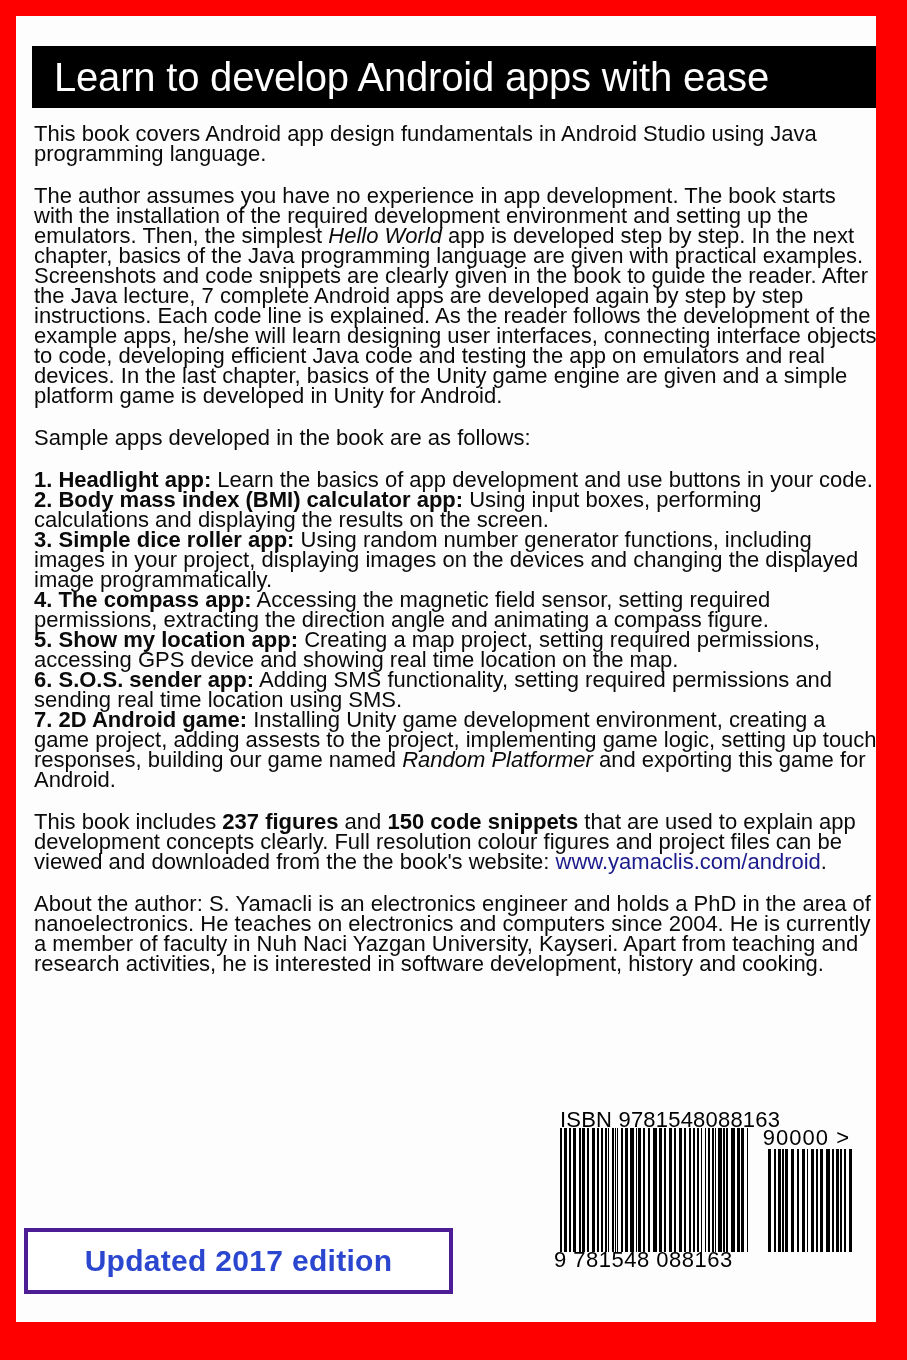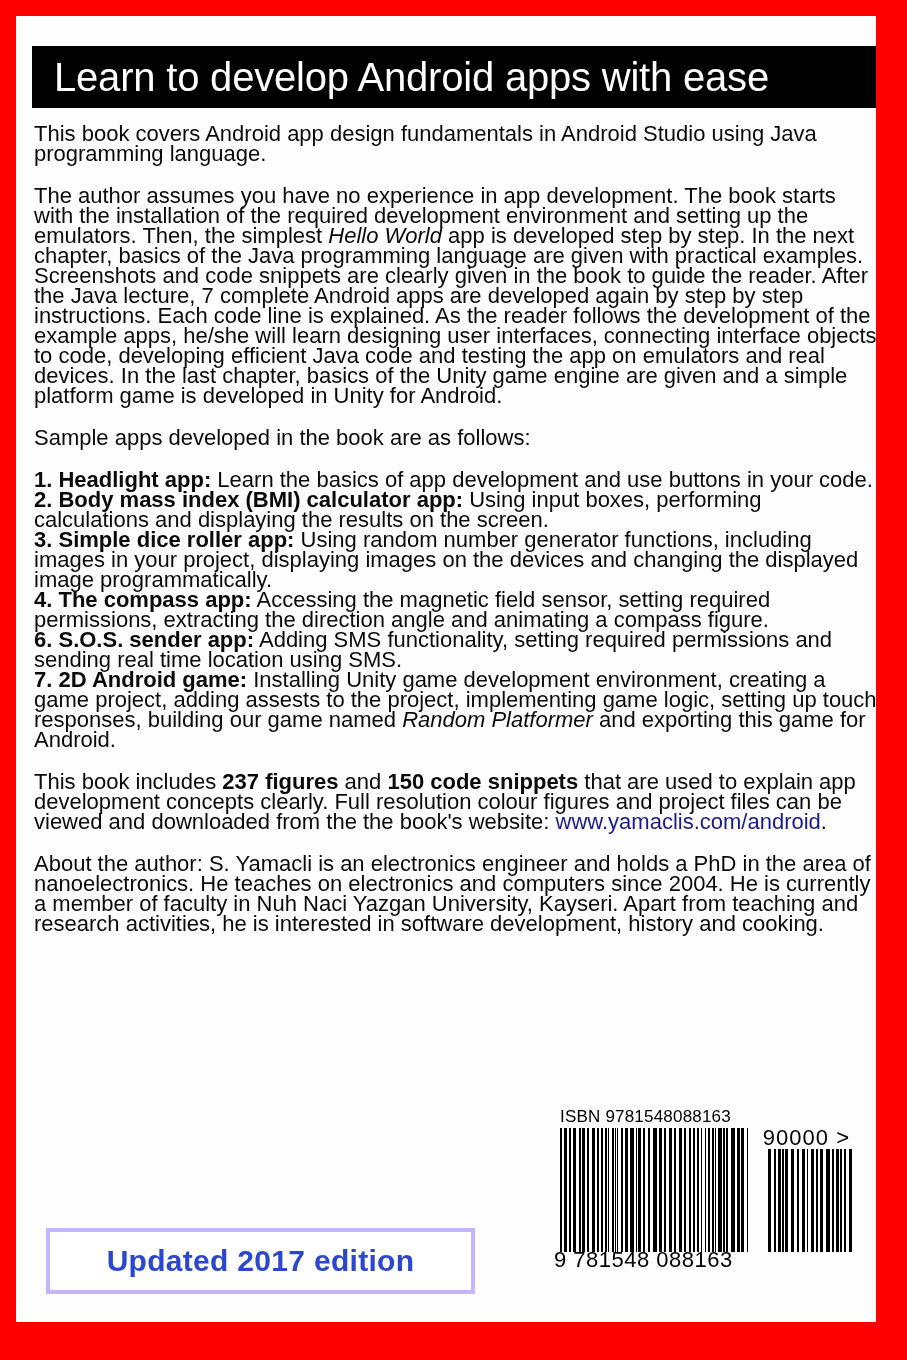--- a/index.html
+++ b/index.html
@@ -88,21 +88,21 @@
     position: absolute;
     right: 22px;
     bottom: 40px;
     width: 320px;
     height: 175px;
   }
   .isbn-label {
     position: absolute;
     left: 26px;
     top: 0;
-    font-size: 17px;
+    font-size: 22px;
     color: #000;
     letter-spacing: 0.2px;
     white-space: nowrap;
   }
   .ean5-label {
     position: absolute;
     right: 4px;
     top: 18px;
     font-size: 22px;
     color: #000;
@@ -135,25 +135,25 @@
     top: 140px;
     font-size: 22px;
     color: #000;
     letter-spacing: 0.5px;
     white-space: nowrap;
   }
 
   
   .edition-box {
     position: absolute;
-    left: 30px;
+    left: 8px;
     bottom: 28px;
     width: 421px;
     height: 58px;
-    border: 4px solid #c4b5fd;
+    border: 4px solid #4c1d95;
     background: #ffffff;
     display: flex;
     align-items: center;
     justify-content: center;
   }
   .edition-text {
     color: #2b47cf;
     font-size: 30px;
     font-weight: bold;
     letter-spacing: 0.3px;
@@ -175,20 +175,21 @@
 
       <p class="para"><span>The author assumes you have no experience in app development. The book starts with the installation of the required development environment and setting up the emulators. Then, the simplest </span><i>Hello World</i><span> app is developed step by step.  In the next chapter, basics of the Java programming language are given with practical examples. Screenshots and code snippets are clearly given in the book to guide the reader. After the Java lecture, 7 complete Android apps are developed again by step by step instructions. Each code line is explained. As the reader follows the development of the example apps, he/she will learn designing user interfaces, connecting interface objects to code, developing efficient Java code and testing the app on emulators and real devices. In the last chapter, basics of the Unity game engine are given and a simple platform game is developed in Unity for Android.</span></p>
 
       <p class="para">Sample apps developed in the book are as follows:</p>
 
       <div class="applist">
         <p class="app-item"><span class="lbl">1. Headlight app:</span><span> Learn the basics of app development and use buttons in your code.</span></p>
         <p class="app-item"><span class="lbl">2. Body mass index (BMI) calculator app:</span><span> Using input boxes, performing calculations and displaying the results on the screen.</span></p>
         <p class="app-item"><span class="lbl">3. Simple dice roller app:</span><span> Using random number generator functions, including images in your project, displaying images on the devices and changing the displayed image programmatically.</span></p>
         <p class="app-item"><span class="lbl">4. The compass app:</span><span> Accessing the magnetic field sensor, setting required permissions, extracting the direction angle and animating a compass figure.</span></p>
+        <p class="app-item"><span class="lbl">5. Show my location app:</span><span> Creating a map project, setting required permissions, accessing GPS device and showing real time location on the map.</span></p>
         <p class="app-item"><span class="lbl">6. S.O.S. sender app:</span><span> Adding SMS functionality, setting required permissions and sending real time location using SMS.</span></p>
         <p class="app-item"><span class="lbl">7. 2D Android game:</span><span> Installing Unity game development environment, creating a game project, adding assests to the project, implementing game logic, setting up touch responses, building our game named </span><i>Random Platformer</i><span> and exporting this game for Android.</span></p>
       </div>
 
       <p class="para"><span>This book includes </span><b>237 figures</b><span> and </span><b>150 code snippets</b><span> that are used to explain app development concepts clearly. Full resolution colour figures and project files can be viewed and downloaded from the the book's website: </span><span class="url">www.yamaclis.com/android</span><span>.</span></p>
 
       <p class="para">About the author: S. Yamacli is an electronics engineer and holds a PhD in the area of nanoelectronics. He teaches on electronics and computers since 2004. He is currently a member of faculty in Nuh Naci Yazgan University, Kayseri. Apart from teaching and research activities, he is interested in software development, history and cooking.</p>
 
     </div>
 

